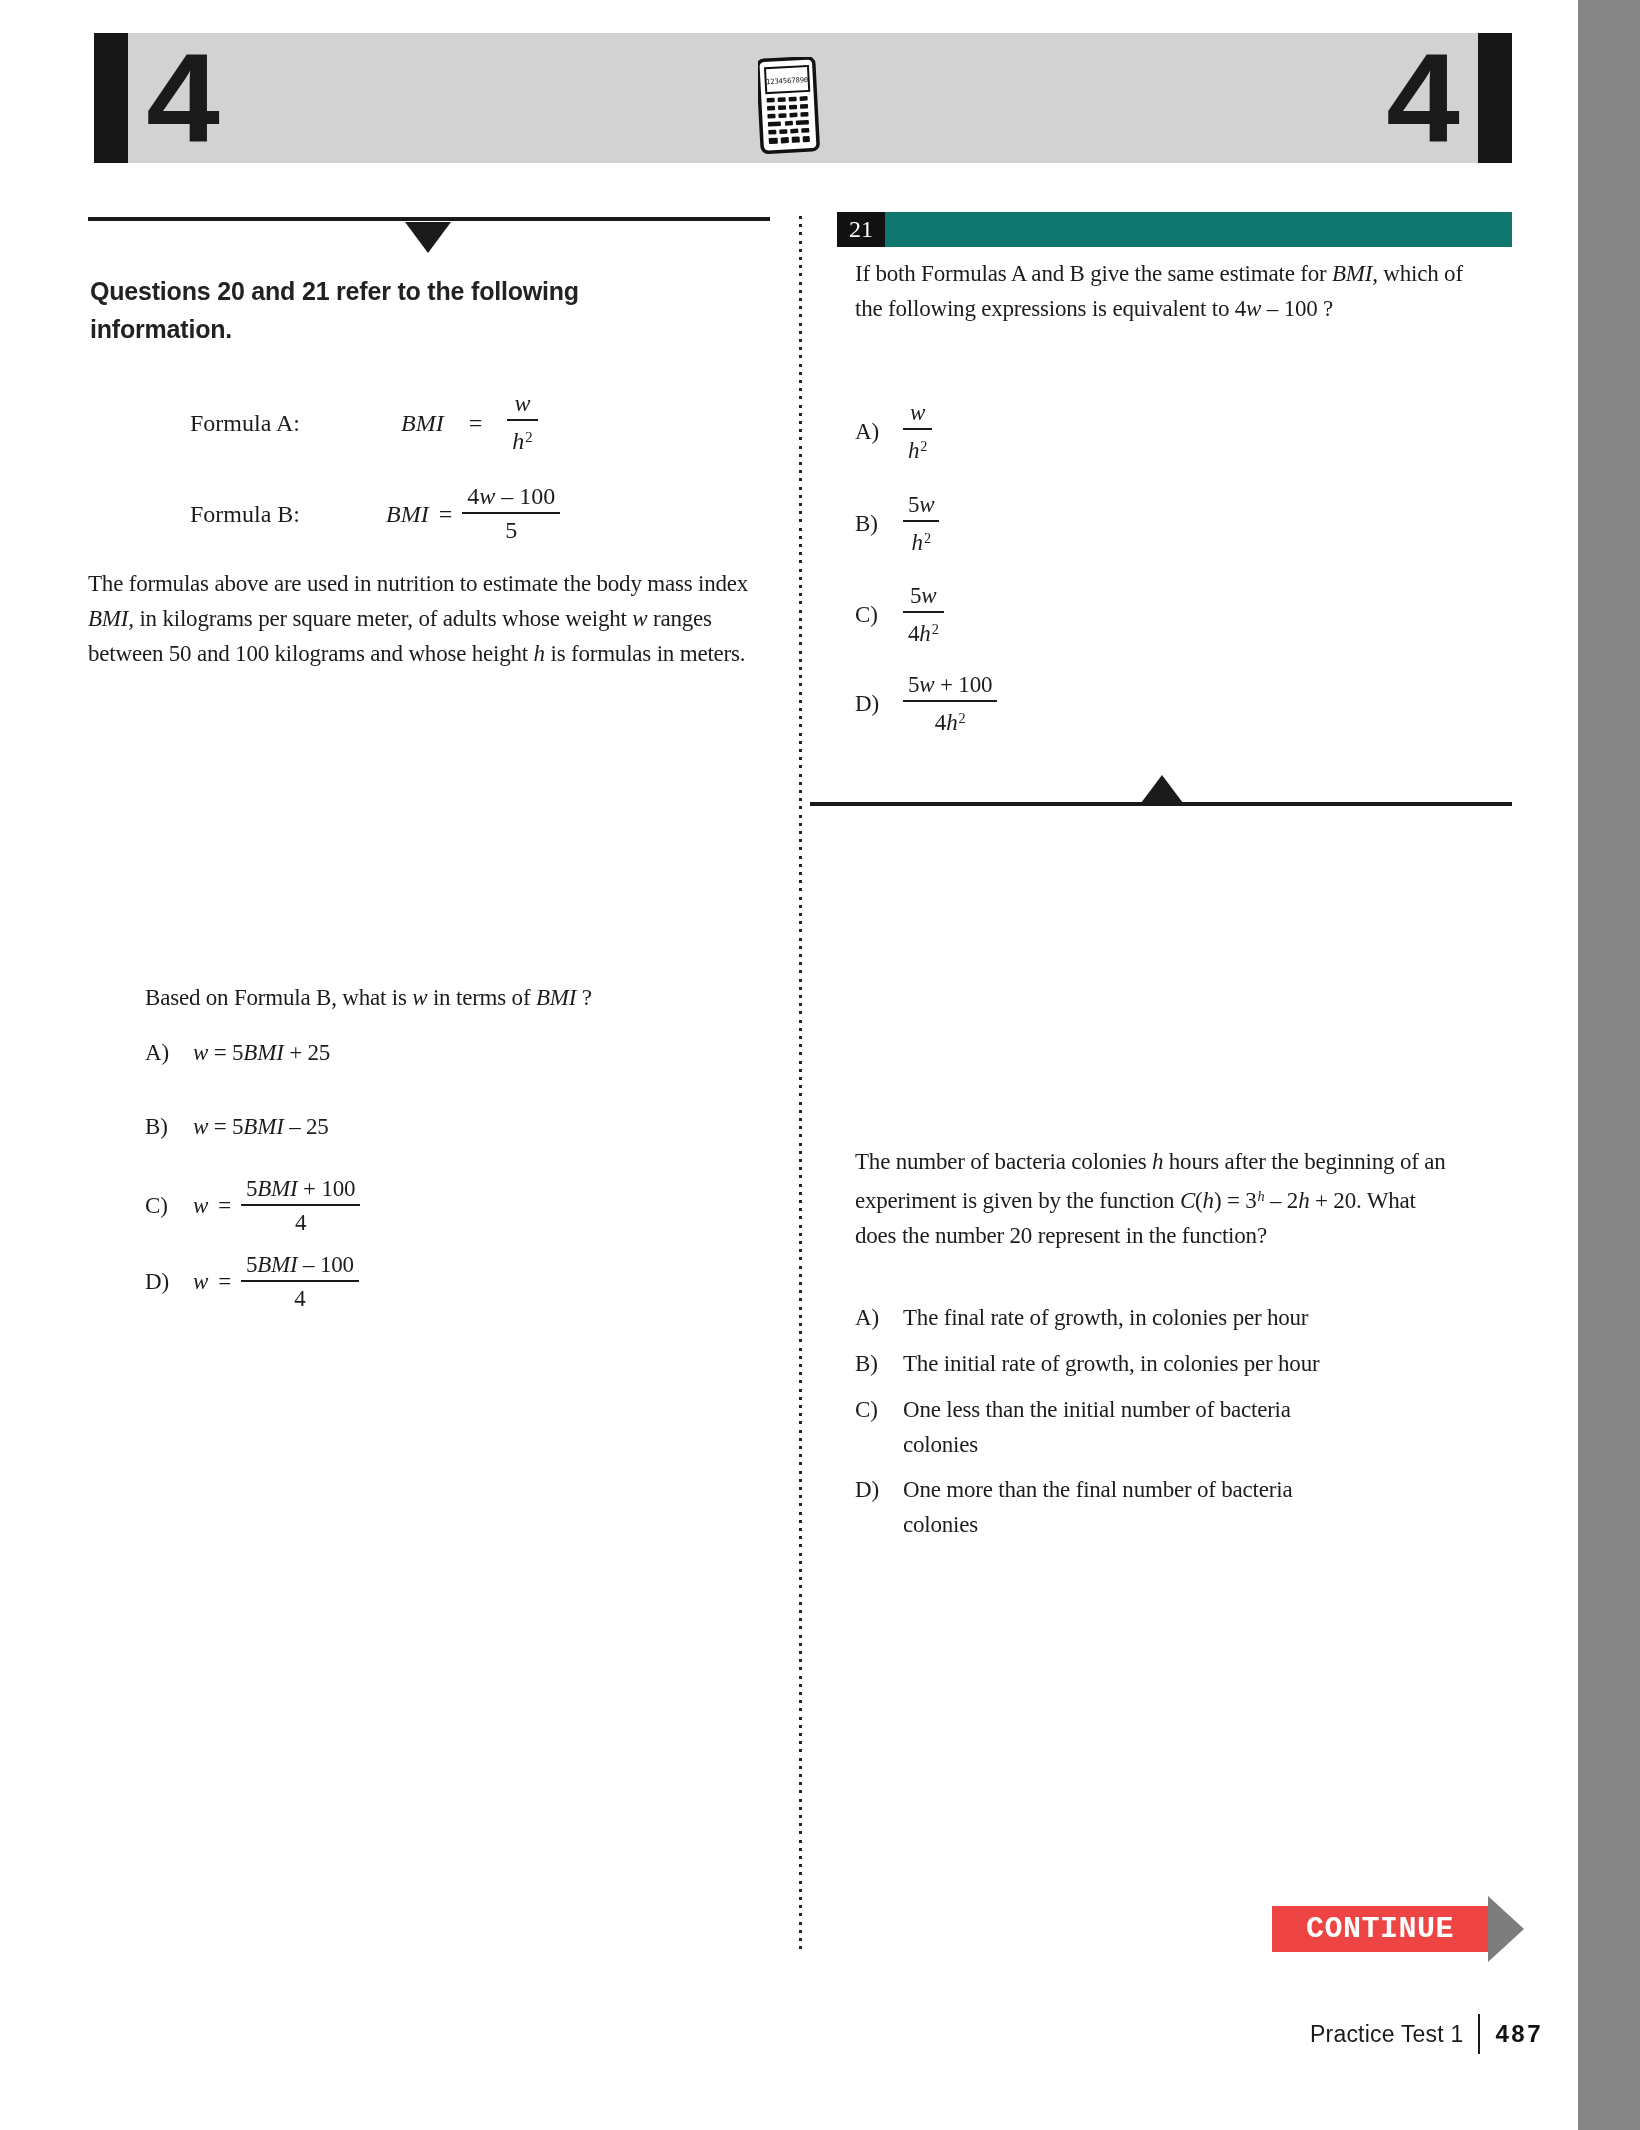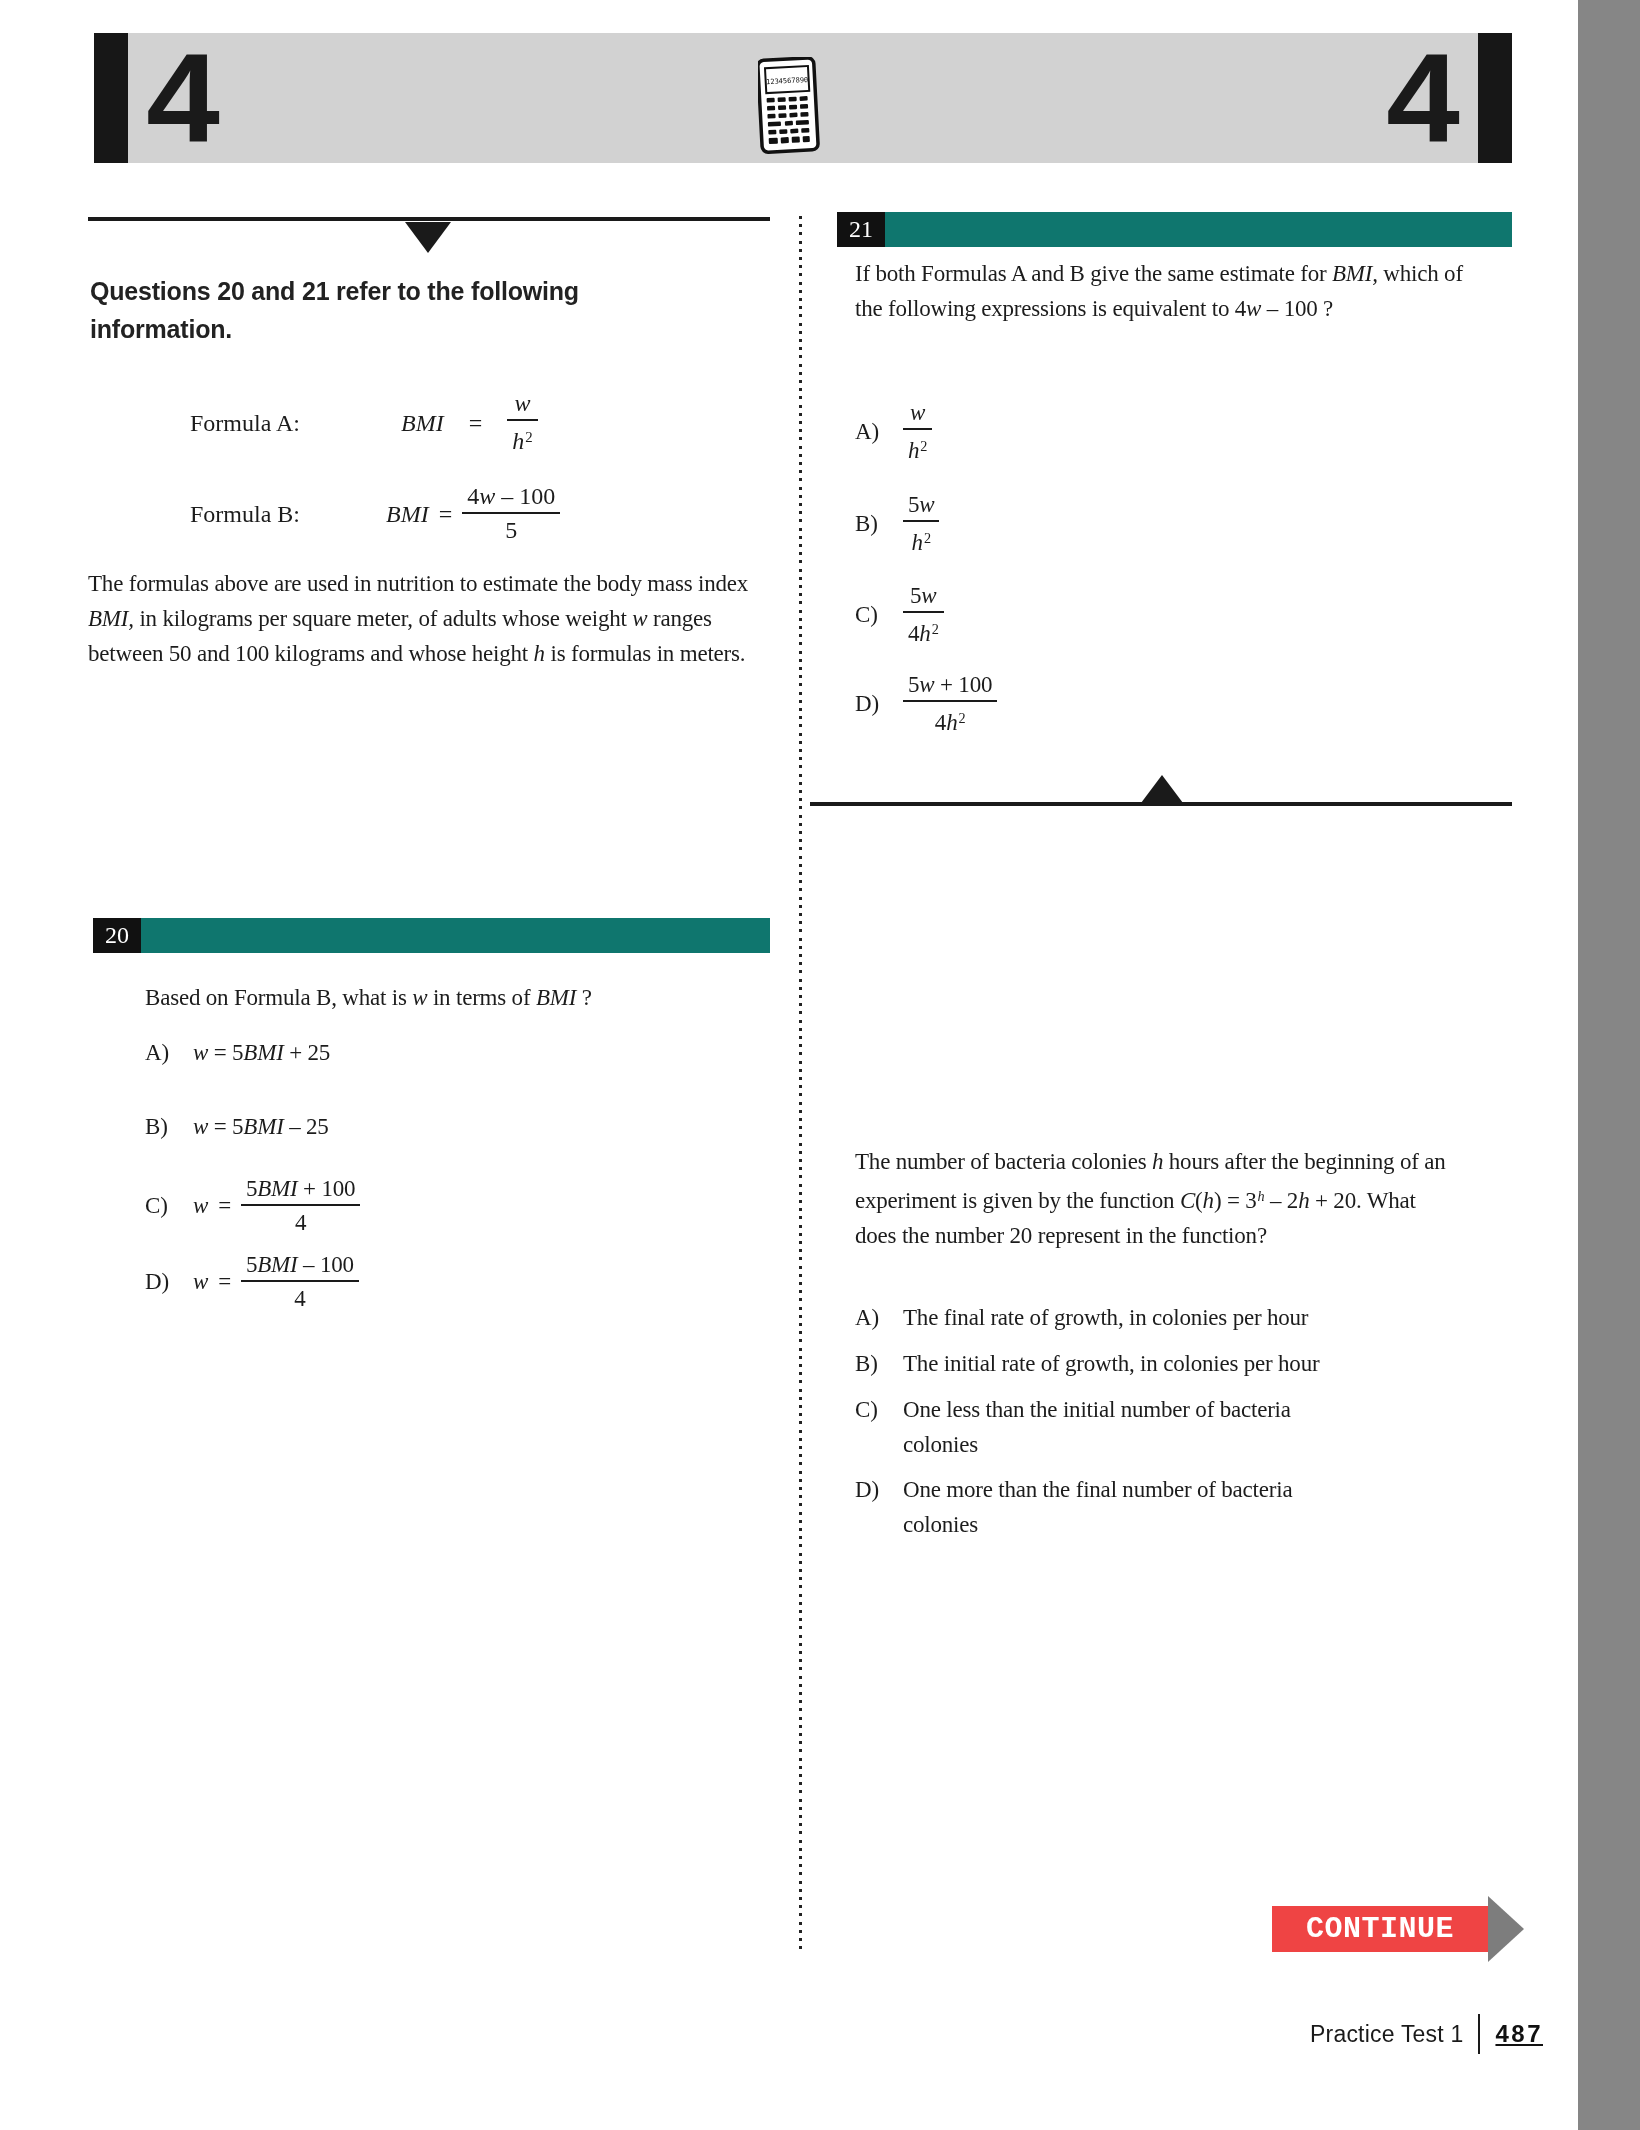--- a/index.html
+++ b/index.html
@@ -81,21 +81,21 @@
   .c-body{position:absolute;left:0;top:10px;width:216px;height:46px;background:#ef4444;
       display:flex;align-items:center;justify-content:center;
       font-family:Liberation Mono, monospace;font-weight:bold;font-size:30px;color:#fff;letter-spacing:0.5px;}
   .c-head{position:absolute;left:216px;top:0;width:0;height:0;
       border-top:33px solid transparent;border-bottom:33px solid transparent;border-left:36px solid #7d7d7d;}
   
   .footer{position:absolute;right:97px;top:2012px;height:44px;display:flex;align-items:center;gap:15px;
       font-family:"Liberation Sans",sans-serif;}
   .footer .flabel{font-size:23px;color:#1a1a1a;letter-spacing:0.2px;}
   .footer .fdiv{width:2px;height:40px;background:#1a1a1a;}
-  .footer .fpage{font-size:24px;font-weight:bold;letter-spacing:2.5px;color:#111;text-decoration:underline;}
+  .footer .fpage{font-size:24px;font-weight:bold;letter-spacing:2.5px;color:#111;}
 </style>
 </head>
 <body>
 
 <div class="page">
 
   <div class="right-band"></div>
 
   <div class="header-band">
     <div class="hbar left"></div>
@@ -159,23 +159,20 @@
     <i>BMI</i>
     <span class="eqsign">=</span>
     <span class="frac">
       <span class="num"><span>4</span><i>w</i><span> – 100</span></span>
       <span class="den"><span>5</span></span>
     </span>
   </div>
 
   <p class="para body-text"><span>The formulas above are used in nutrition to estimate the body mass index </span><i>BMI,</i><span> in kilograms per square meter, of adults whose weight </span><i>w</i><span> ranges between 50 and 100 kilograms and whose height </span><i>h</i><span> is formulas in meters.</span></p>
 
-  <div class="qbar q20">
-    <span class="qnum">20</span>
-  </div>
   <p class="prompt q20-prompt body-text"><span>Based on Formula B, what is </span><i>w</i><span> in terms of </span><i>BMI</i><span> ?</span></p>
 
   <div class="opt opt-line q20-a">
     <span class="olabel">A)</span>
     <span><i>w</i><span> = 5</span><i>BMI</i><span> + 25</span></span>
   </div>
   <div class="opt opt-line q20-b">
     <span class="olabel">B)</span>
     <span><i>w</i><span> = 5</span><i>BMI</i><span> – 25</span></span>
   </div>

